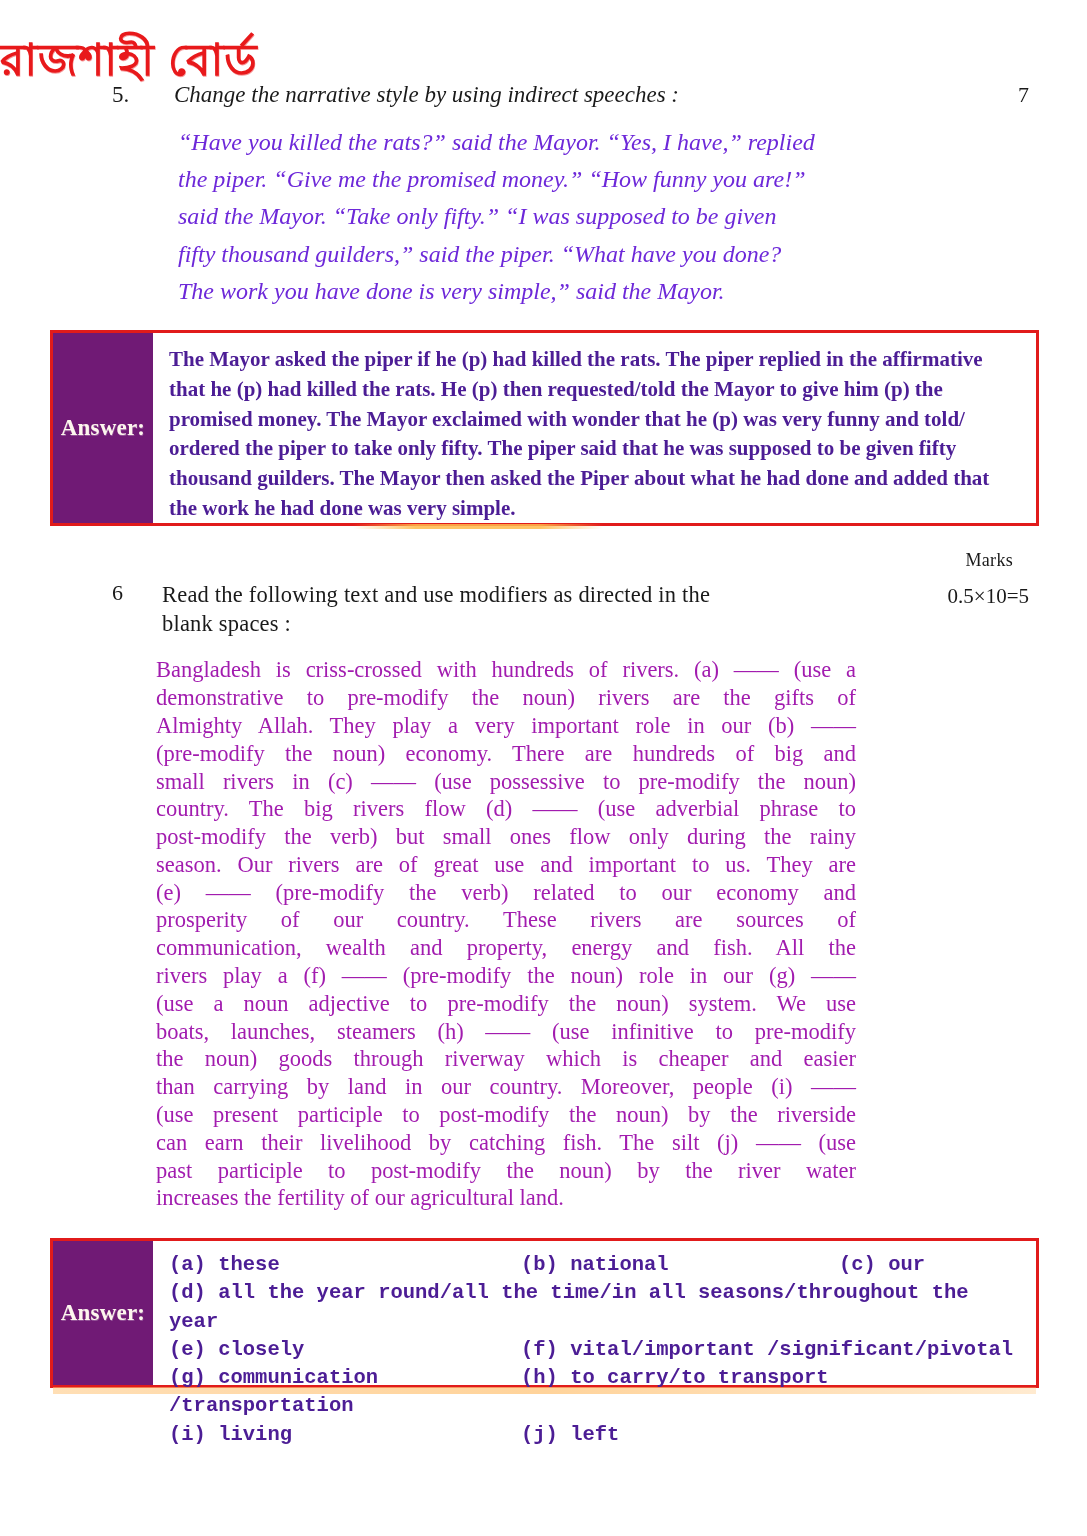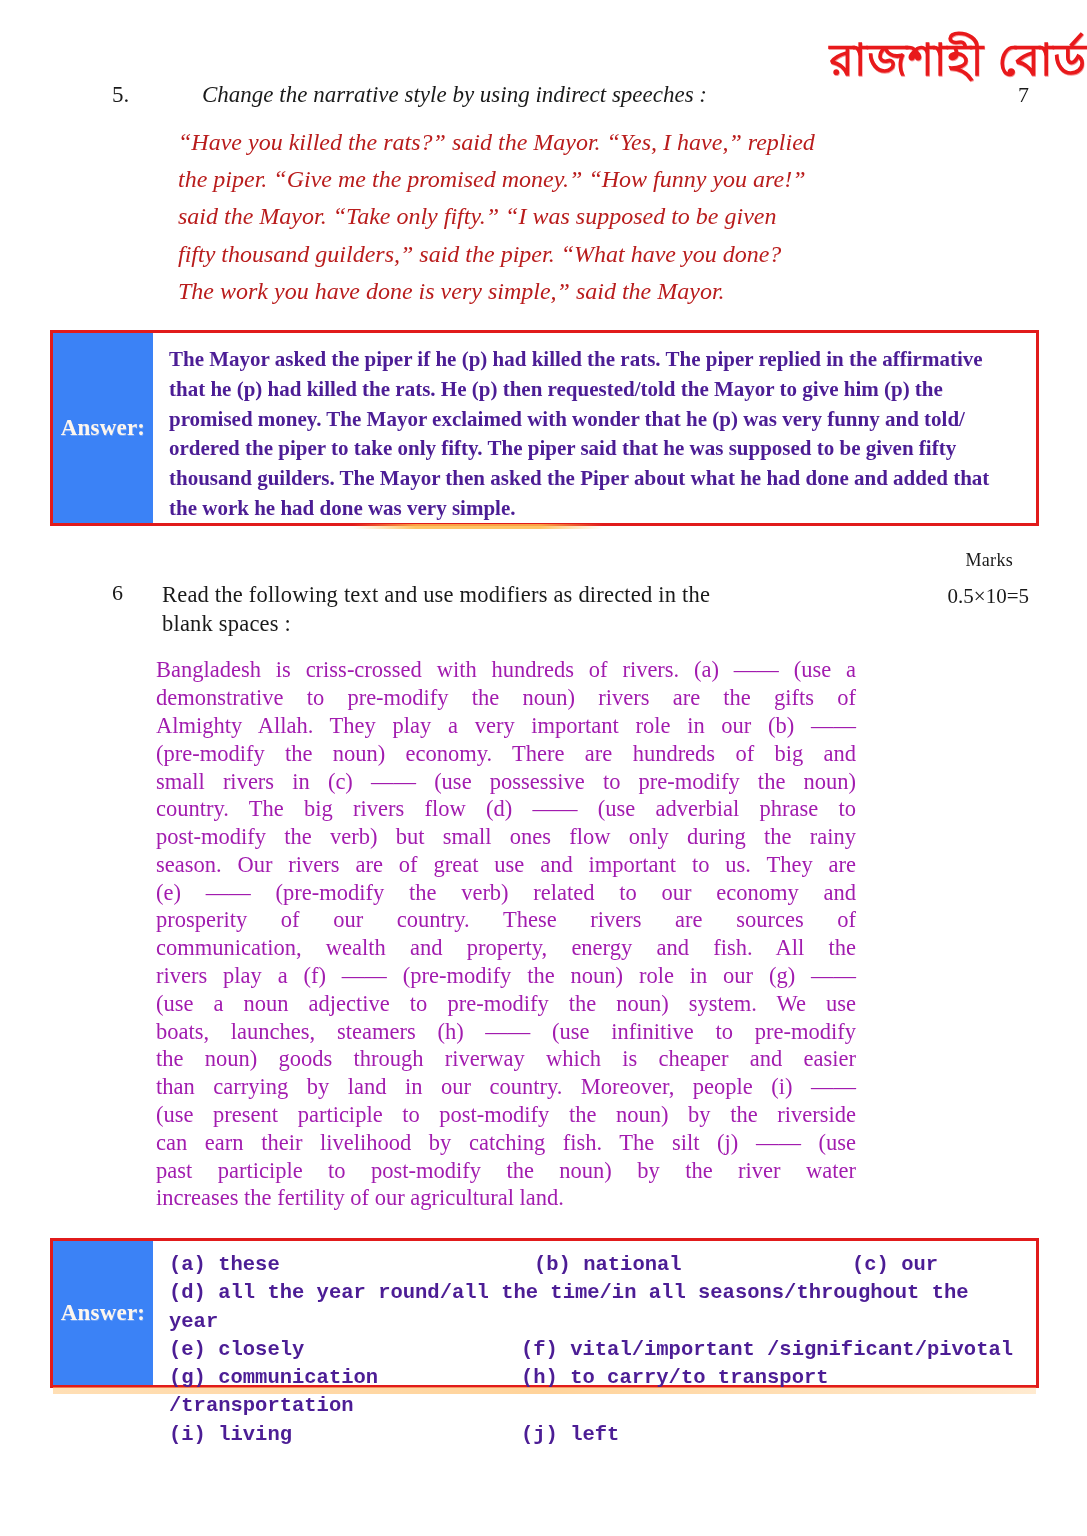--- a/index.html
+++ b/index.html
@@ -11,21 +11,21 @@
     width: 1087px;
     height: 1536px;
     font-family: "Liberation Serif", "DejaVu Serif", serif;
     color: #1a1a1a;
     position: relative;
     overflow: hidden;
   }
 
   
   .board-title {
-    text-align: right;
+    text-align: left;
     color: #e8191b;
     font-family: "Liberation Sans", "DejaVu Sans", sans-serif;
     font-size: 44px;
     font-weight: bold;
     letter-spacing: 1px;
     padding-top: 38px;
     line-height: 1;
     text-shadow: 0.5px 0.5px 0 rgba(232,25,27,0.45);
   }
 
@@ -50,29 +50,29 @@
     font-size: 22px;
   }
   .q-marks {
     position: absolute;
     right: 0;
     top: 0;
     font-size: 22px;
   }
 
   
-  .q5 .q-stem { font-style: italic; font-size: 23px; margin-left: 28px; }
+  .q5 .q-stem { font-style: italic; font-size: 23px; }
   .q5 .q-num { font-size: 23px; }
   .q5-passage {
     margin: 16px 0 0 66px;
     font-style: italic;
     font-size: 24px;
     line-height: 1.55;
     max-width: 700px;
-    color: #b91c1c;
+    color: #6d28d9;
   }
   .q5-passage .pline { white-space: nowrap; }
 
   
   .marks-label {
     position: absolute;
     right: 74px;
     top: -30px;
     font-size: 18px;
     letter-spacing: 0.3px;
@@ -105,21 +105,21 @@
   .answer-box {
     margin: 0 48px 0 50px;
     border: 3px solid #e11b1b;
     background: #ffffff;
     display: flex;
     align-items: stretch;
     box-sizing: border-box;
     position: relative;
   }
   .answer-label-cell {
-    background: #3b82f6;
+    background: #701a75;
     color: #fdf6ee;
     font-weight: bold;
     font-size: 23px;
     display: flex;
     align-items: center;
     justify-content: center;
     flex: 0 0 100px;
     width: 100px;
     letter-spacing: 0.2px;
     text-shadow: 0.5px 0.5px 0 rgba(255,255,255,0.25);
@@ -163,21 +163,21 @@
     content: "";
     position: absolute;
     left: 0;
     right: 0;
     bottom: -9px;
     height: 7px;
     background: linear-gradient(90deg, rgba(255,196,120,0.55) 0%, rgba(255,196,120,0.75) 50%, rgba(255,196,120,0.35) 100%);
   }
   .ans-row { display: flex; font-family: Liberation Mono, monospace; }
   .ans-col-a { flex: 0 0 352px; }
-  .ans-col-b { flex: 0 0 318px; margin-left: 13px; }
+  .ans-col-b { flex: 0 0 318px; }
   .ans-col-c { flex: 1 1 auto; }
   .ans-wide { display: block; }
 </style>
 </head>
 <body>
 
 <div class="board-title">রাজশাহী বোর্ড</div>
 
 <div class="question-block q5">
   <div class="q-head">

